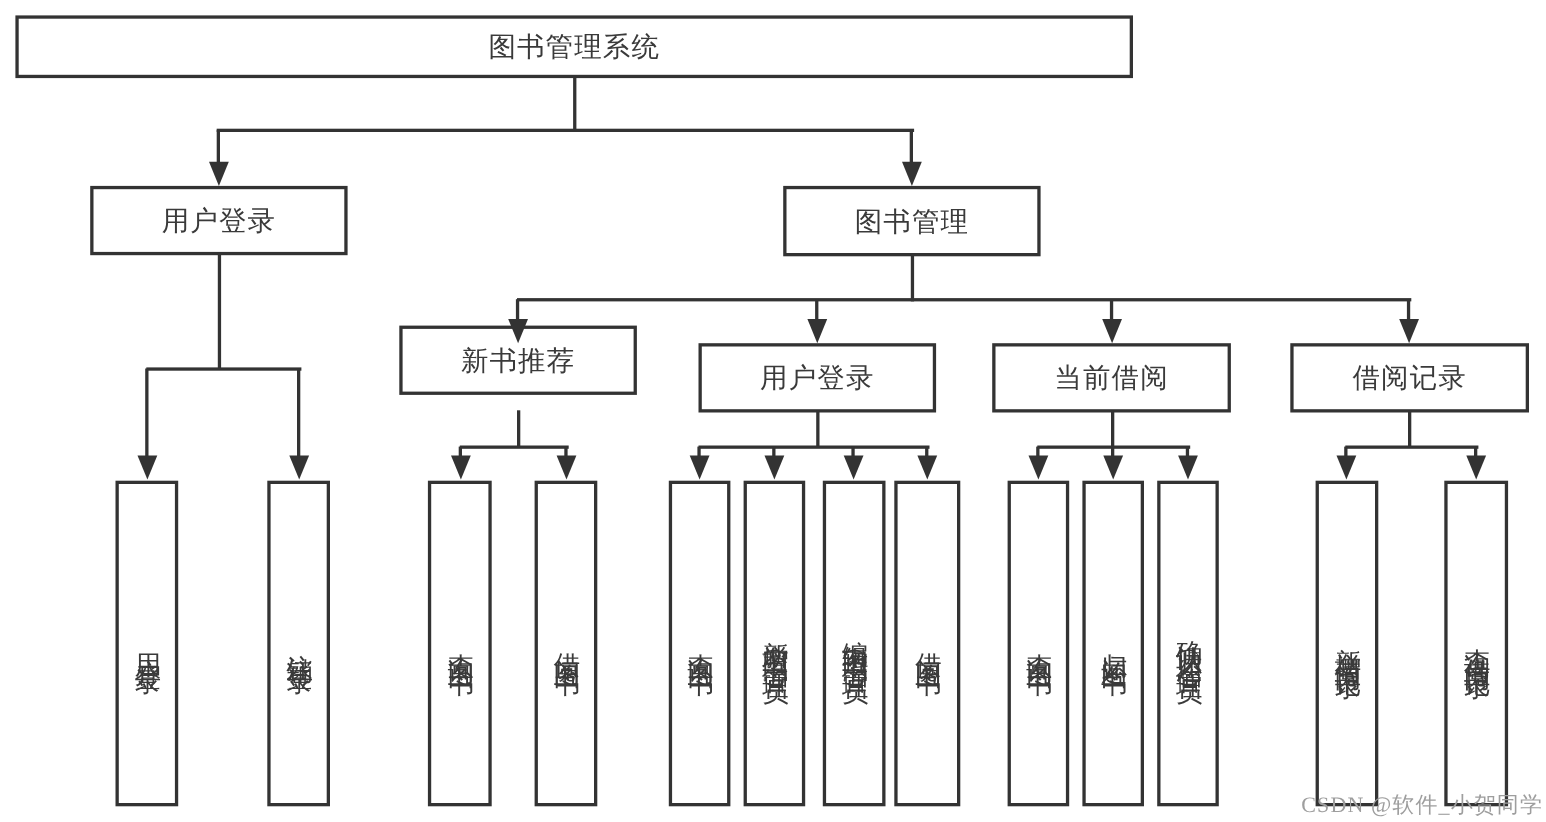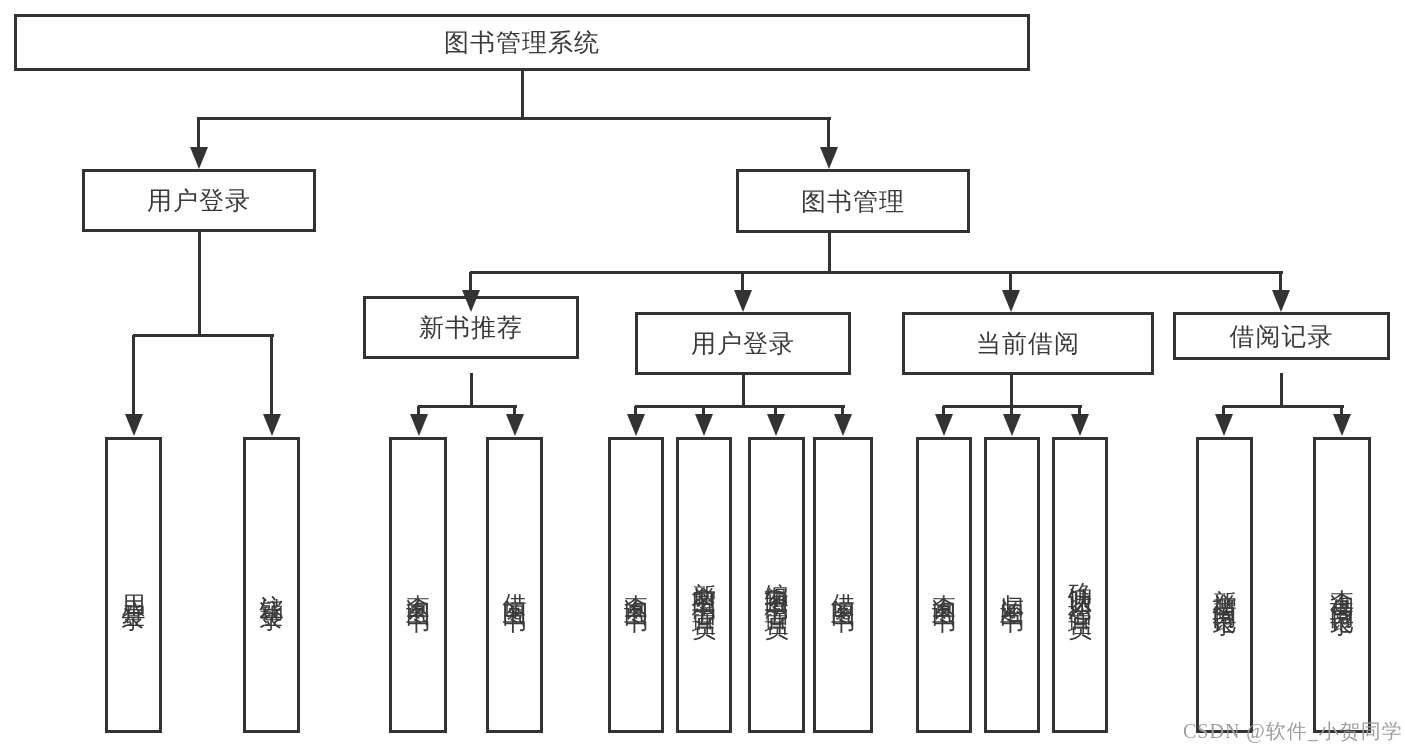--- a/index.html
+++ b/index.html
@@ -51,34 +51,34 @@
 
 <div id="stage">
 
   <div class="box" style="left:14px;top:14px;width:1016px;height:57px;">
     <span>图书管理系统</span>
   </div>
 
   <div class="box" style="left:82px;top:169px;width:234px;height:63px;">
     <span>用户登录</span>
   </div>
-  <div class="box" style="left:712px;top:169px;width:234px;height:64px;margin-left:24px;">
+  <div class="box" style="left:712px;top:169px;width:234px;height:64px;">
     <span>图书管理</span>
   </div>
 
   <div class="box" style="left:363px;top:296px;width:216px;height:63px;">
     <span>新书推荐</span>
   </div>
   <div class="box" style="left:635px;top:312px;width:216px;height:63px;">
     <span>用户登录</span>
   </div>
-  <div class="box" style="left:902px;top:312px;width:252px;height:63px;align-items:center;">
+  <div class="box" style="left:902px;top:312px;width:217px;height:63px;align-items:center;">
     <span>当前借阅</span>
   </div>
-  <div class="box" style="left:1173px;top:312px;width:217px;height:48px;">
+  <div class="box" style="left:1173px;top:312px;width:217px;height:63px;">
     <span>借阅记录</span>
   </div>
 
   <div class="vbox" style="left:105px;top:437px;width:57px;height:296px;">
     <span>用户登录</span>
   </div>
   <div class="vbox" style="left:243px;top:437px;width:57px;height:296px;">
     <span>注销登录</span>
   </div>
   <div class="vbox" style="left:389px;top:437px;width:58px;height:296px;">

